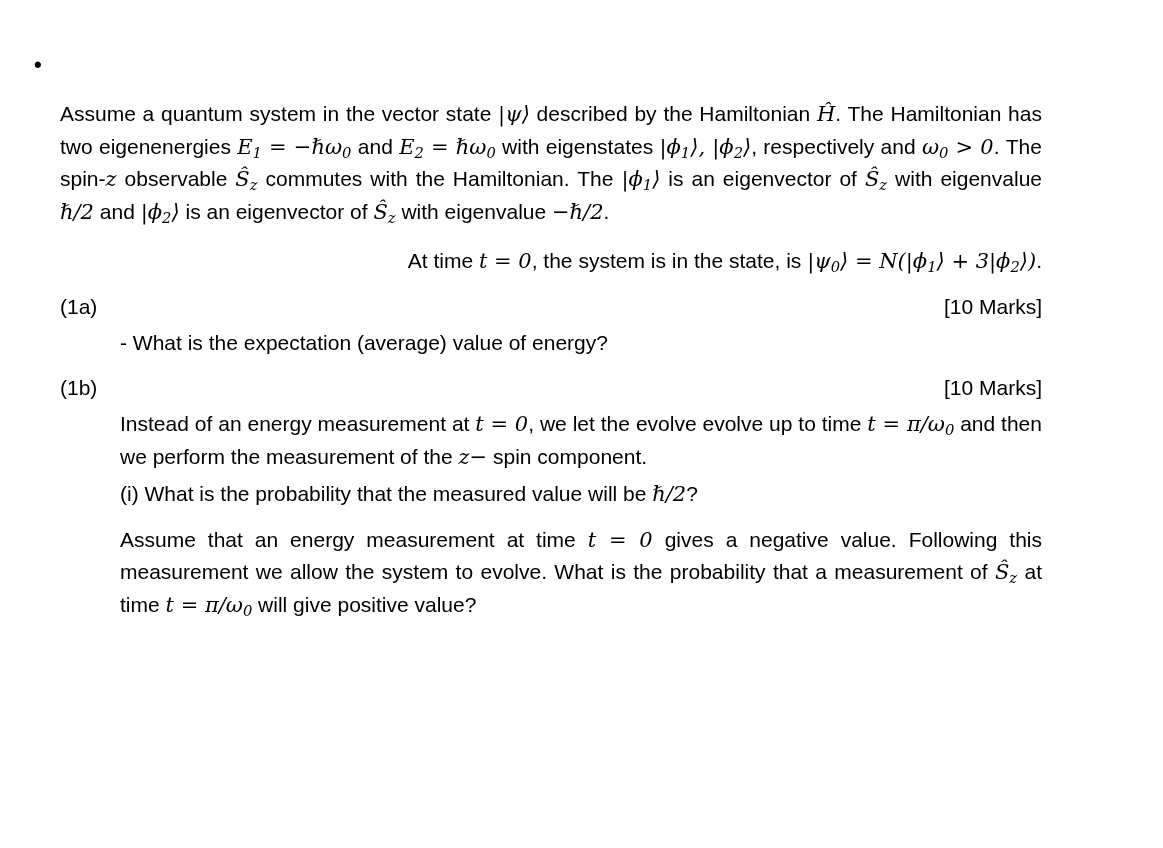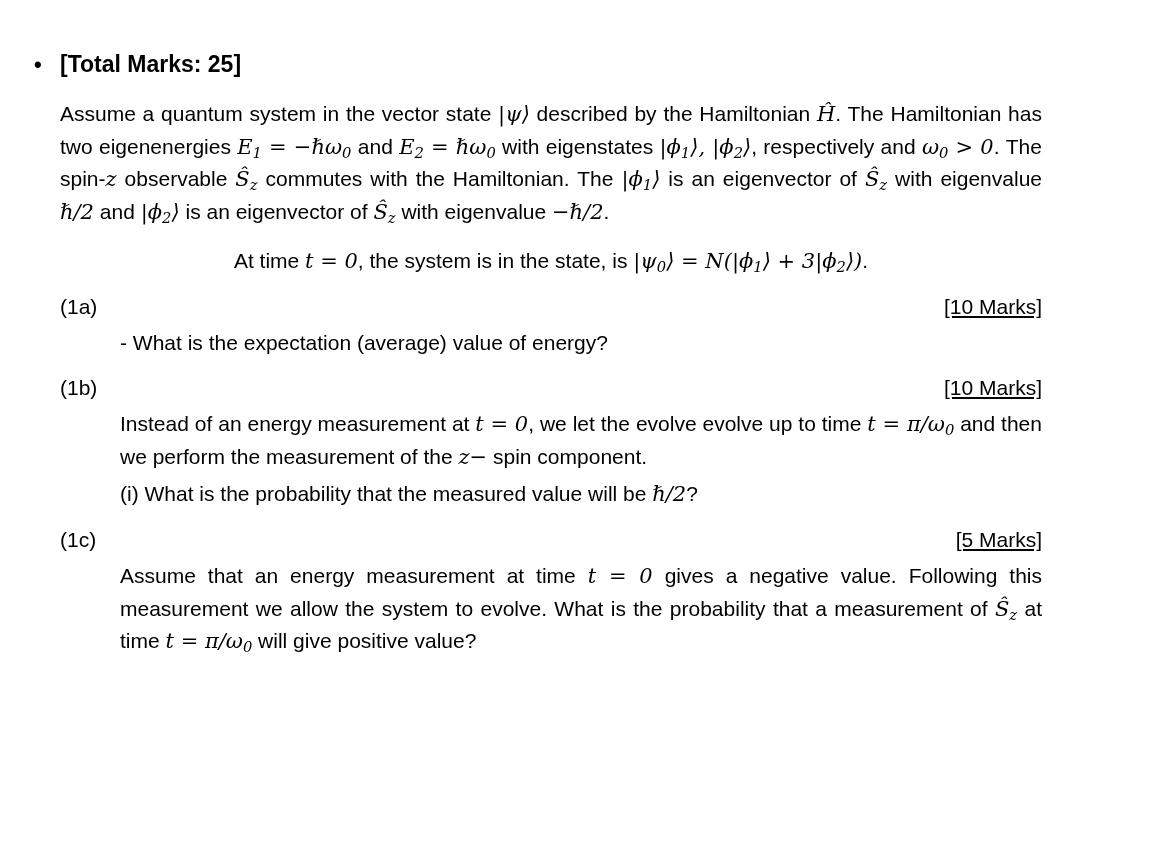--- a/index.html
+++ b/index.html
@@ -43,33 +43,33 @@
     font-weight: bold;
     white-space: nowrap;
   }
   .para {
     margin: 14px 0 17px 0;
     line-height: 31.5px;
     text-align: justify;
   }
   .para.state {
     margin-bottom: 12px;
-    text-align: center;
+    text-align: right;
   }
   .part {
     margin-top: 13px;
   }
   .part-header {
     display: flex;
     justify-content: space-between;
     align-items: center;
     line-height: 31.5px;
   }
   .part-label { white-space: nowrap; }
-  .part-marks { white-space: nowrap; text-decoration: underline; }
+  .part-marks { white-space: nowrap; }
   .part-body {
     margin: 5px 0 0 60px;
     line-height: 31.5px;
     text-align: justify;
   }
   .item {
     margin: 5px 0 0 60px;
     line-height: 31.5px;
   }
   
@@ -86,21 +86,20 @@
   }
   .run-t { }
 </style>
 </head>
 <body>
 
 <div class="page">
 
   <div class="title-row">
     <span class="bullet">•</span>
-    <span class="q-marks">[Total Marks: 25]</span>
   </div>
 
   <p class="para"><span class="run-t">Assume a quantum system in the vector state </span><span class="run-m">|ψ⟩</span><span class="run-t"> described by the Hamiltonian </span><span class="run-m">Ĥ</span><span class="run-t">. The Hamiltonian has two eigenenergies </span><span class="run-m">E</span><span class="run-s">1</span><span class="run-m"> = −ℏω</span><span class="run-s">0</span><span class="run-t"> and </span><span class="run-m">E</span><span class="run-s">2</span><span class="run-m"> = ℏω</span><span class="run-s">0</span><span class="run-t"> with eigenstates </span><span class="run-m">|ϕ</span><span class="run-s">1</span><span class="run-m">⟩, |ϕ</span><span class="run-s">2</span><span class="run-m">⟩</span><span class="run-t">, respectively and </span><span class="run-m">ω</span><span class="run-s">0</span><span class="run-m"> &gt; 0</span><span class="run-t">. The spin-</span><span class="run-m">z</span><span class="run-t"> observable </span><span class="run-m">Ŝ</span><span class="run-s">z</span><span class="run-t"> commutes with the Hamiltonian. The </span><span class="run-m">|ϕ</span><span class="run-s">1</span><span class="run-m">⟩</span><span class="run-t"> is an eigenvector of </span><span class="run-m">Ŝ</span><span class="run-s">z</span><span class="run-t"> with eigenvalue </span><span class="run-m">ℏ/2</span><span class="run-t"> and </span><span class="run-m">|ϕ</span><span class="run-s">2</span><span class="run-m">⟩</span><span class="run-t"> is an eigenvector of </span><span class="run-m">Ŝ</span><span class="run-s">z</span><span class="run-t"> with eigenvalue </span><span class="run-m">−ℏ/2</span><span class="run-t">.</span></p>
 
   <p class="para state"><span class="run-t">At time </span><span class="run-m">t = 0</span><span class="run-t">, the system is in the state, is </span><span class="run-m">|ψ</span><span class="run-s">0</span><span class="run-m">⟩ = N(|ϕ</span><span class="run-s">1</span><span class="run-m">⟩ + 3|ϕ</span><span class="run-s">2</span><span class="run-m">⟩)</span><span class="run-t">.</span></p>
 
   <section class="part">
     <div class="part-header">
       <span class="part-label">(1a)</span>
       <span class="part-marks">[10 Marks]</span>
@@ -115,20 +114,16 @@
       <span class="part-label">(1b)</span>
       <span class="part-marks">[10 Marks]</span>
     </div>
     <p class="part-body"><span class="run-t">Instead of an energy measurement at </span><span class="run-m">t = 0</span><span class="run-t">, we let the evolve evolve up to time </span><span class="run-m">t = π/ω</span><span class="run-s">0</span><span class="run-t"> and then we perform the measurement of the </span><span class="run-m">z−</span><span class="run-t"> spin component.</span></p>
     <div class="part-items">
       <p class="item"><span class="run-t">(i) What is the probability that the measured value will be </span><span class="run-m">ℏ/2</span><span class="run-t">?</span></p>
     </div>
   </section>
 
   <section class="part">
-    <div class="part-header">
-      <span class="part-label">(1c)</span>
-      <span class="part-marks">[5 Marks]</span>
-    </div>
     <p class="part-body"><span class="run-t">Assume that an energy measurement at time </span><span class="run-m">t = 0</span><span class="run-t"> gives a negative value. Following this measurement we allow the system to evolve. What is the probability that a measurement of </span><span class="run-m">Ŝ</span><span class="run-s">z</span><span class="run-t"> at time </span><span class="run-m">t = π/ω</span><span class="run-s">0</span><span class="run-t"> will give positive value?</span></p>
   </section>
 
 </div>
 
 </body></html>

